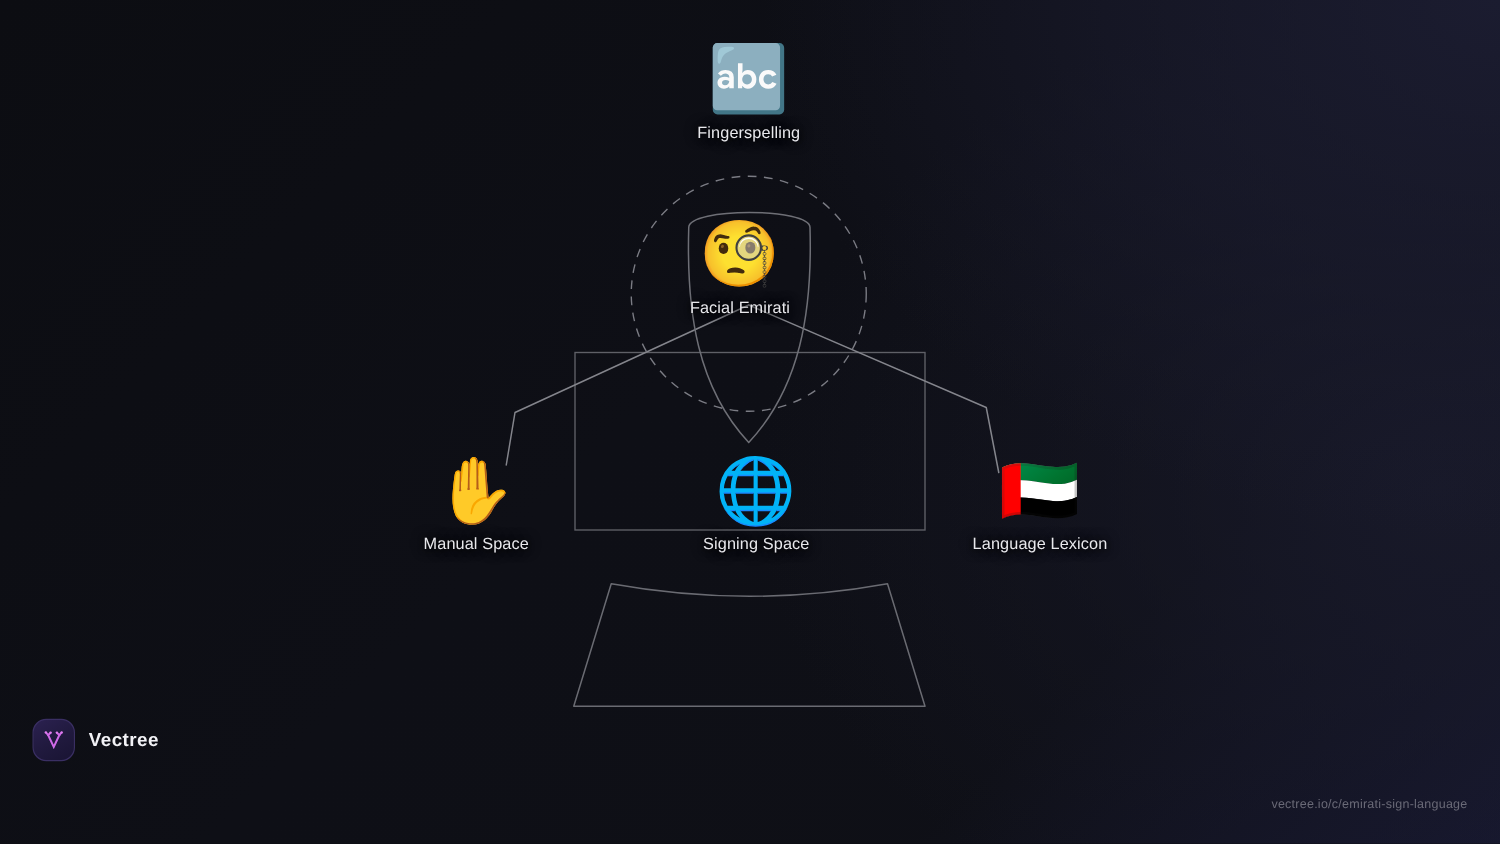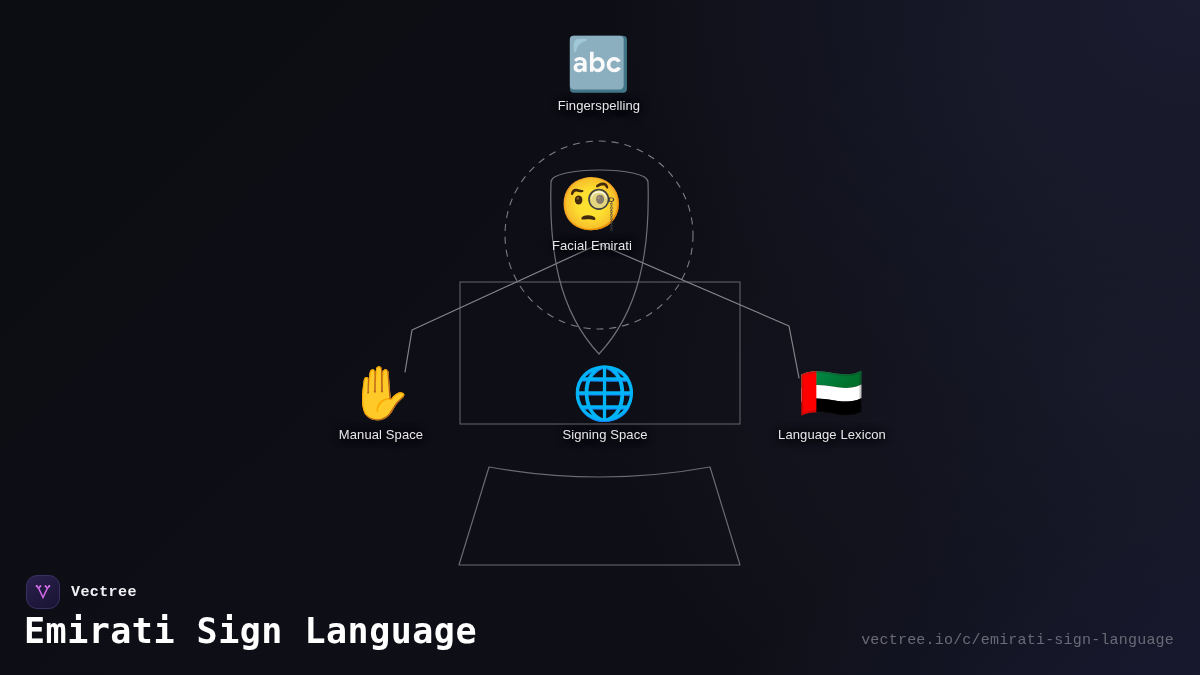--- a/index.html
+++ b/index.html
@@ -79,41 +79,41 @@
   }
   #brand-logo {
     width:34px; height:34px;
     border-radius:11px;
     background:linear-gradient(150deg,#2b2150 0%, #211a3f 50%, #191433 100%);
     border:1px solid #3a2f63;
     display:flex; align-items:center; justify-content:center;
     flex:none;
   }
   #brand-name {
-    font-family:Liberation Mono, monospace;
+    font-family:Liberation Sans, sans-serif;
     font-size:15px;
     font-weight:bold;
     color:#f2f2f6;
     letter-spacing:0.4px;
   }
   #page-title {
     position:absolute;
     left:24px; top:51px;
     font-family:"DejaVu Sans Mono", monospace;
     font-size:35px;
     font-weight:bold;
     color:#ffffff;
     letter-spacing:0.5px;
     white-space:nowrap;
   }
   #site-url {
     position:absolute;
     right:26px; bottom:26px;
-    font-family:Liberation Mono, monospace;
-    font-size:15px;
+    font-family:Liberation Sans, sans-serif;
+    font-size:10px;
     color:#6a6a77;
     letter-spacing:0.2px;
     white-space:nowrap;
     margin-top:16px;
   }
 </style>
 </head>
 <body>
 
 <div id="stage">
@@ -174,18 +174,17 @@
             <circle cx="4.4" cy="4.7" r="1.15"></circle>
             <circle cx="9.0" cy="4.9" r="1.15"></circle>
             <circle cx="19.6" cy="4.7" r="1.15"></circle>
             <circle cx="15.0" cy="4.9" r="1.15"></circle>
           </g>
         </svg>
       </div>
       <div id="brand-name">Vectree</div>
     </div>
 
-    <div id="page-title">Emirati Sign Language</div>
 
     <div id="site-url">vectree.io/c/emirati-sign-language</div>
   </div>
 
 </div>
 
 </body></html>

